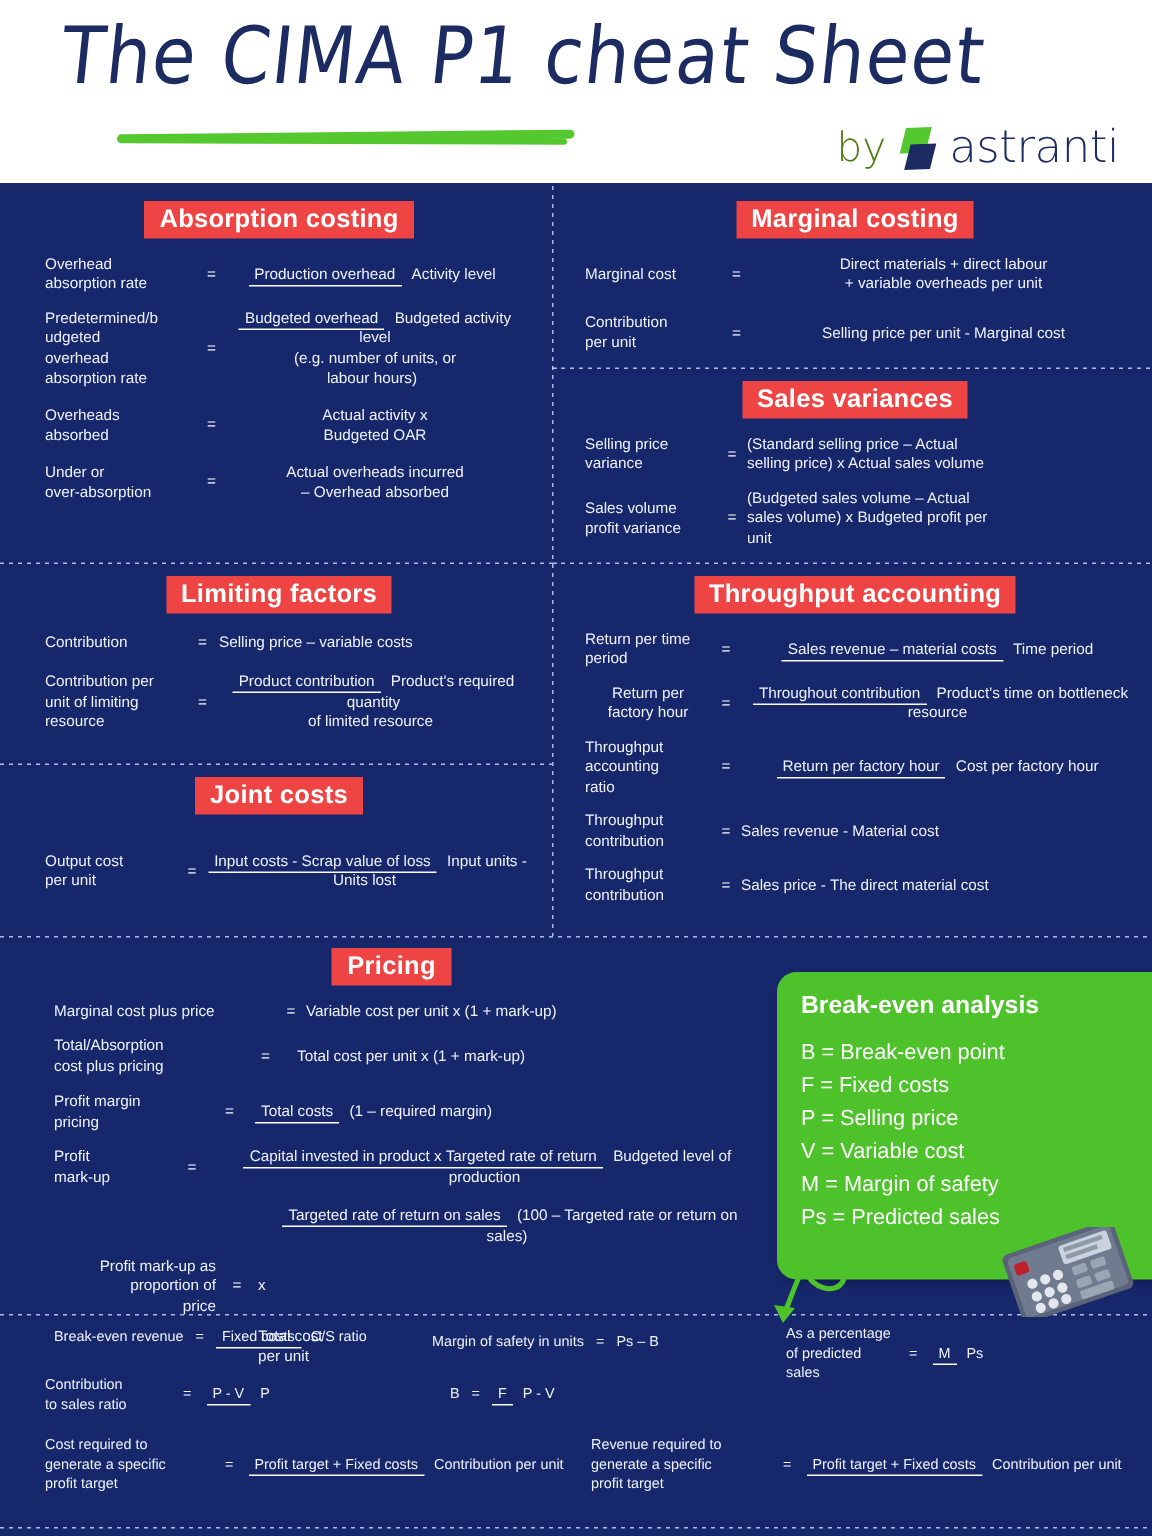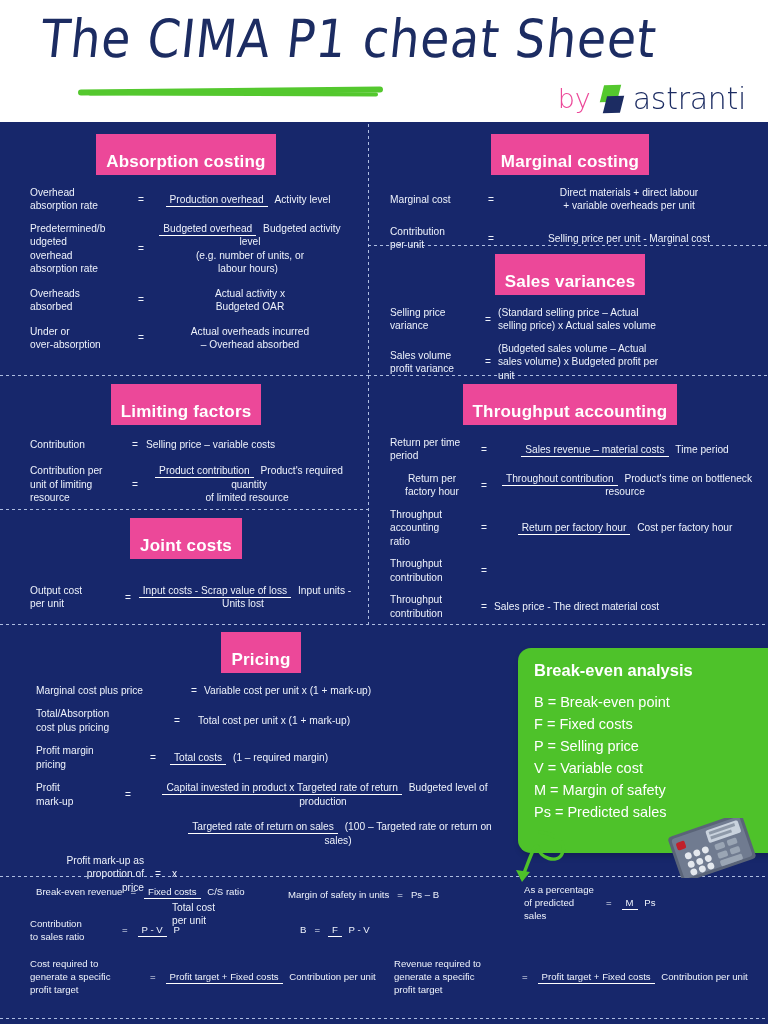--- a/index.html
+++ b/index.html
@@ -44,21 +44,21 @@
     width: 290px; height: 4px;
     background: #54c82e; border-radius: 4px;
     transform: rotate(0.8deg);
   }
   .byline {
     position: absolute;
     right: 22px; bottom: 6px;
     display: flex; align-items: center; gap: 7px;
   }
   .byline .by {
-    font-size: 27px; color: #ec4899; font-weight: 300;
+    font-size: 27px; color: #4d7c0f; font-weight: 300;
     font-family: "DejaVu Sans", sans-serif;
   }
   .logo-mark { position: relative; width: 28px; height: 30px; }
   .logo-mark .d1, .logo-mark .d2 {
     position: absolute; width: 17px; height: 17px;
   }
   .logo-mark .d1 { left: 4px; top: 1px;  background: #54c82e; transform: skewX(-16deg) rotate(-2deg); }
   .logo-mark .d2 { left: 7px; top: 12px; background: #1c2c62; transform: skewX(-16deg) rotate(-2deg); }
   .logo-text {
     font-size: 30px; color: #1c2c62; font-weight: 300; letter-spacing: -0.3px;
@@ -75,25 +75,25 @@
   .vrule {
     width: 1px;
     background-image: repeating-linear-gradient(to bottom,
       rgba(200,215,245,.85) 0 3px, rgba(200,215,245,0) 3px 6px);
   }
 
   
   .sec { position: absolute; }
   .sec-head {
     display: inline-block;
-    background: #ec4899;
+    background: #ef4444;
     color: #ffffff;
     font-size: 17px;
     font-weight: bold;
-    padding: 18px 10px 3px 10px;
+    padding: 2px 10px 3px 10px;
     letter-spacing: .2px;
     white-space: nowrap;
   }
   .sec-head-row { text-align: center; }
 
   
   .frow {
     display: flex;
     align-items: center;
     margin-bottom: 9px;
@@ -344,20 +344,21 @@
             <span class="num">Return per factory hour</span>
             <span class="den">Cost per factory hour</span>
           </span>
         </span>
       </div>
 
       <div class="frow">
         <span class="flabel" style="width: 84px; white-space: pre-line;">Throughput
 contribution</span>
         <span class="feq" style="width:20px;">=</span>
+        <span class="fbody fleft">Sales revenue - Material cost</span>
       </div>
 
       <div class="frow">
         <span class="flabel" style="width: 84px; white-space: pre-line;">Throughput
 contribution</span>
         <span class="feq" style="width:20px;">=</span>
         <span class="fbody fleft">Sales price - The direct material cost</span>
       </div>
 
     </div>

